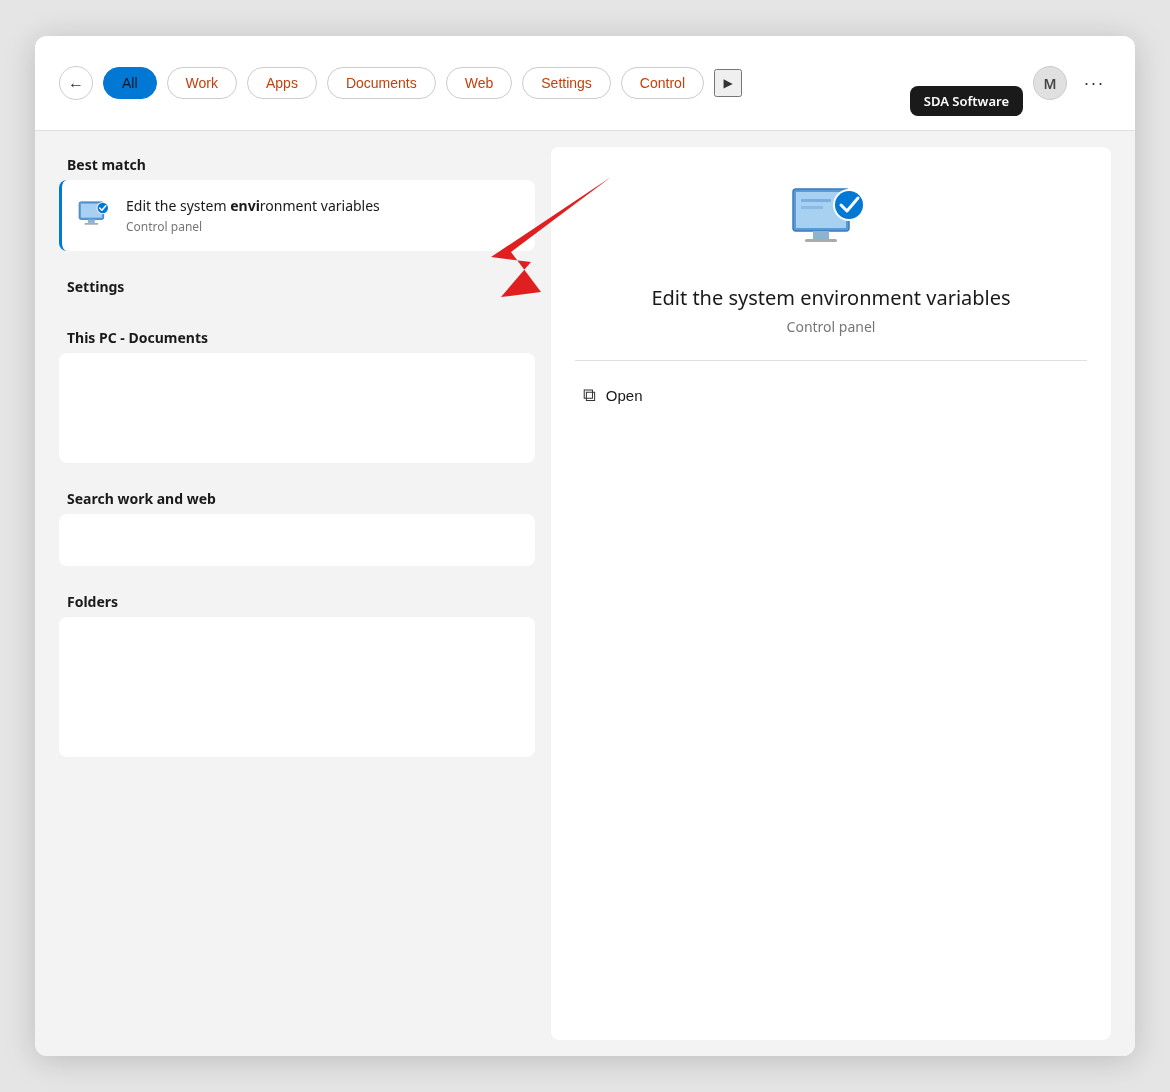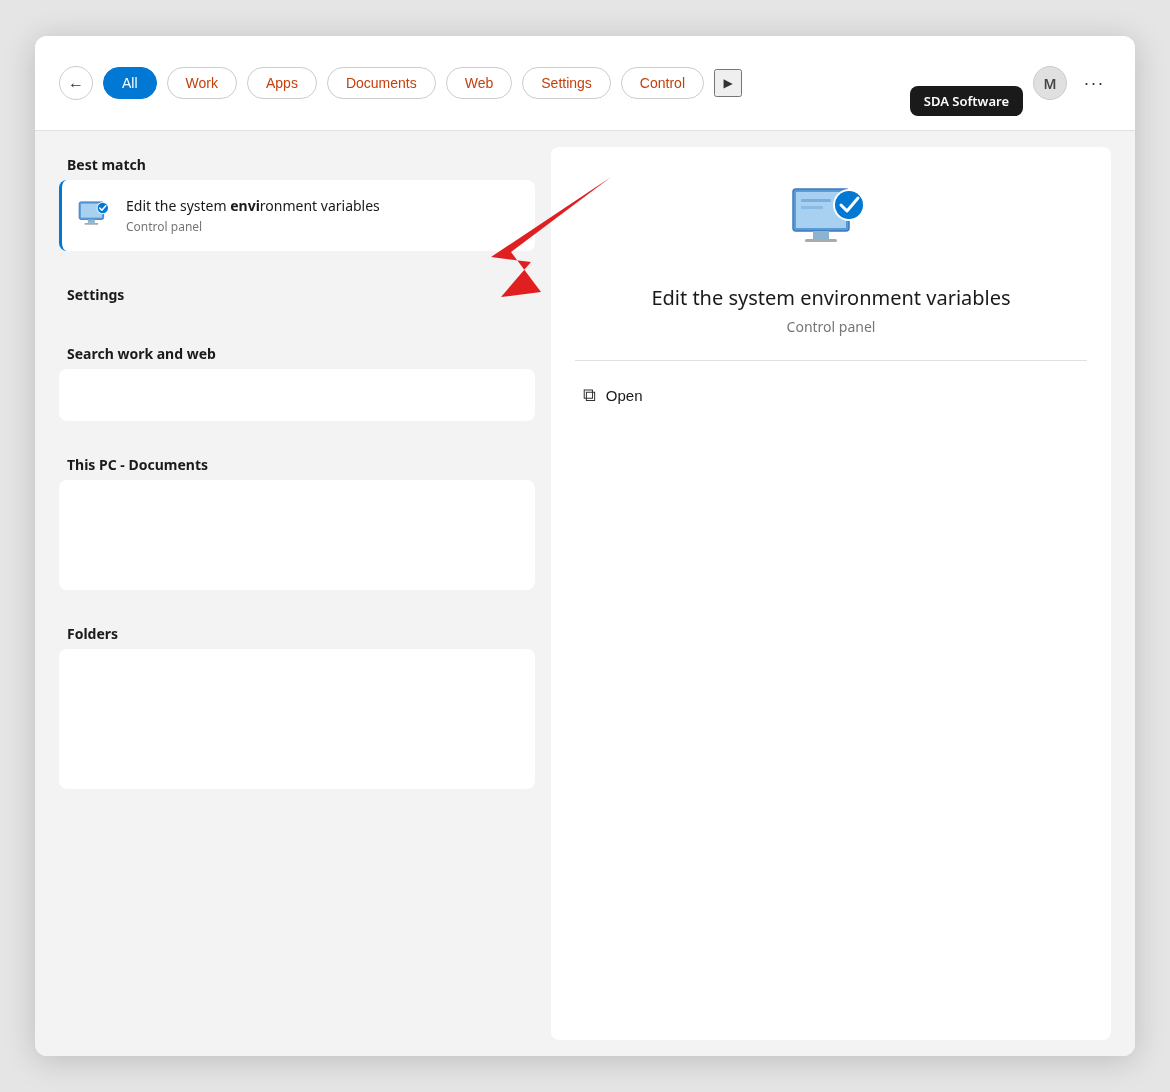--- a/index.html
+++ b/index.html
@@ -49,21 +49,21 @@
       border-radius: 20px;
       border: 1.5px solid #ccc;
       background: transparent;
       cursor: pointer;
       font-size: 14px;
       color: #c2410c;
       white-space: nowrap;
     }
     .tab-pill.active {
       background: #0078d4;
-      color: #ffffff;
+      color: #0f172a;
       border-color: #0078d4;
     }
     .more-btn {
       width: 34px;
       height: 34px;
       border-radius: 50%;
       border: none;
       background: transparent;
       display: flex;
       align-items: center;
@@ -116,21 +116,21 @@
       background: #f3f3f3;
     }
 
     
     .left-panel {
       width: 500px;
       flex-shrink: 0;
       padding: 24px 0 24px 24px;
       display: flex;
       flex-direction: column;
-      gap: 34px;
+      gap: 26px;
     }
 
     .section-label {
       font-size: 14px;
       font-weight: 700;
       color: #1a1a1a;
       padding: 0 8px;
       margin-bottom: 6px;
     }
 
@@ -321,27 +321,27 @@
             <div class="item-subtitle">Control panel</div>
           </div>
         </div>
       </div>
 
       <div class="section-block">
         <div class="section-label">Settings</div>
       </div>
 
       <div class="section-block">
+        <div class="section-label">This PC - Documents</div>
+        <div class="empty-box"></div>
+      </div>
+
+      <div class="section-block">
         <div class="section-label">Search work and web</div>
         <div class="search-work-box"></div>
-      </div>
-
-      <div class="section-block">
-        <div class="section-label">This PC - Documents</div>
-        <div class="empty-box"></div>
       </div>
 
       <div class="section-block">
         <div class="section-label">Folders</div>
         <div class="empty-box" style="height:140px;"></div>
       </div>
 
     </div>
 
     <div class="right-panel">

